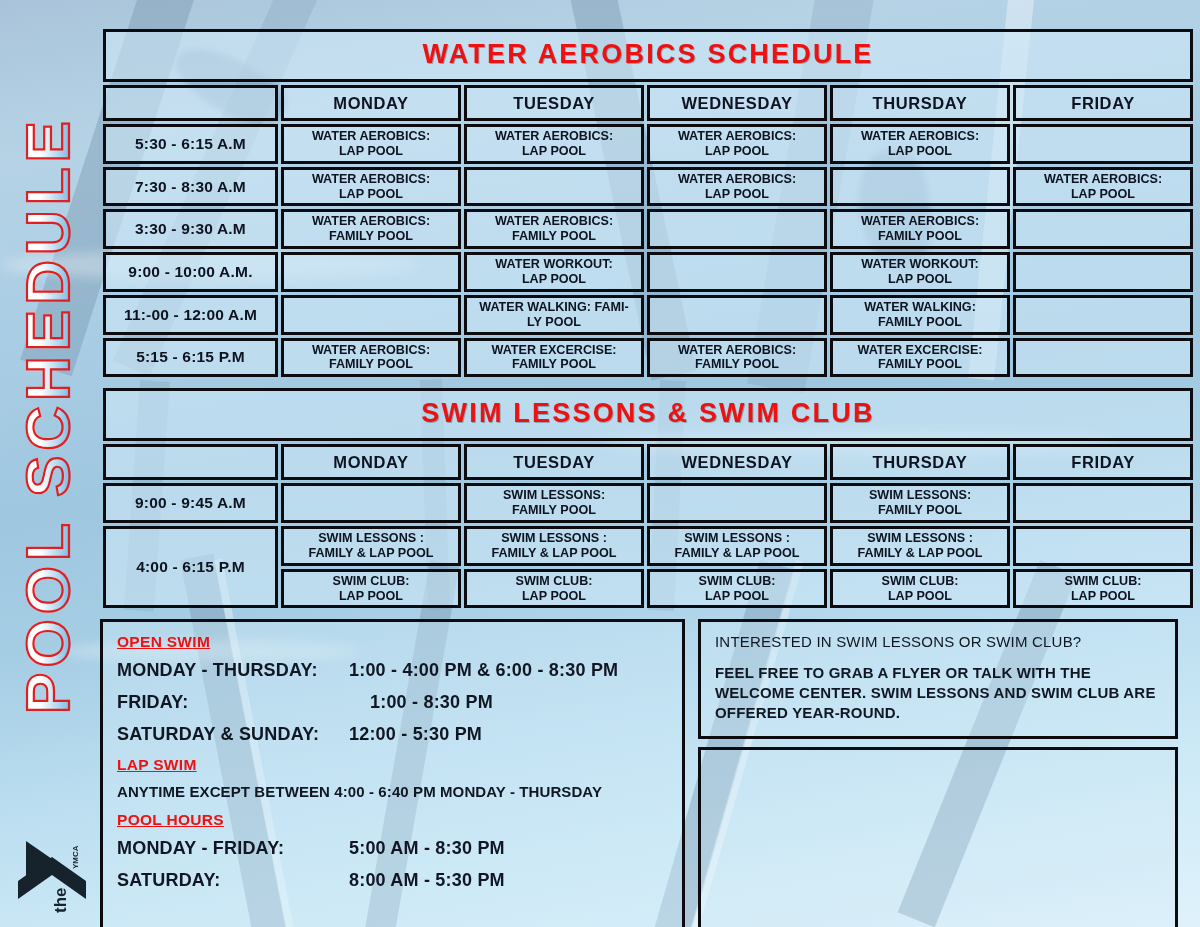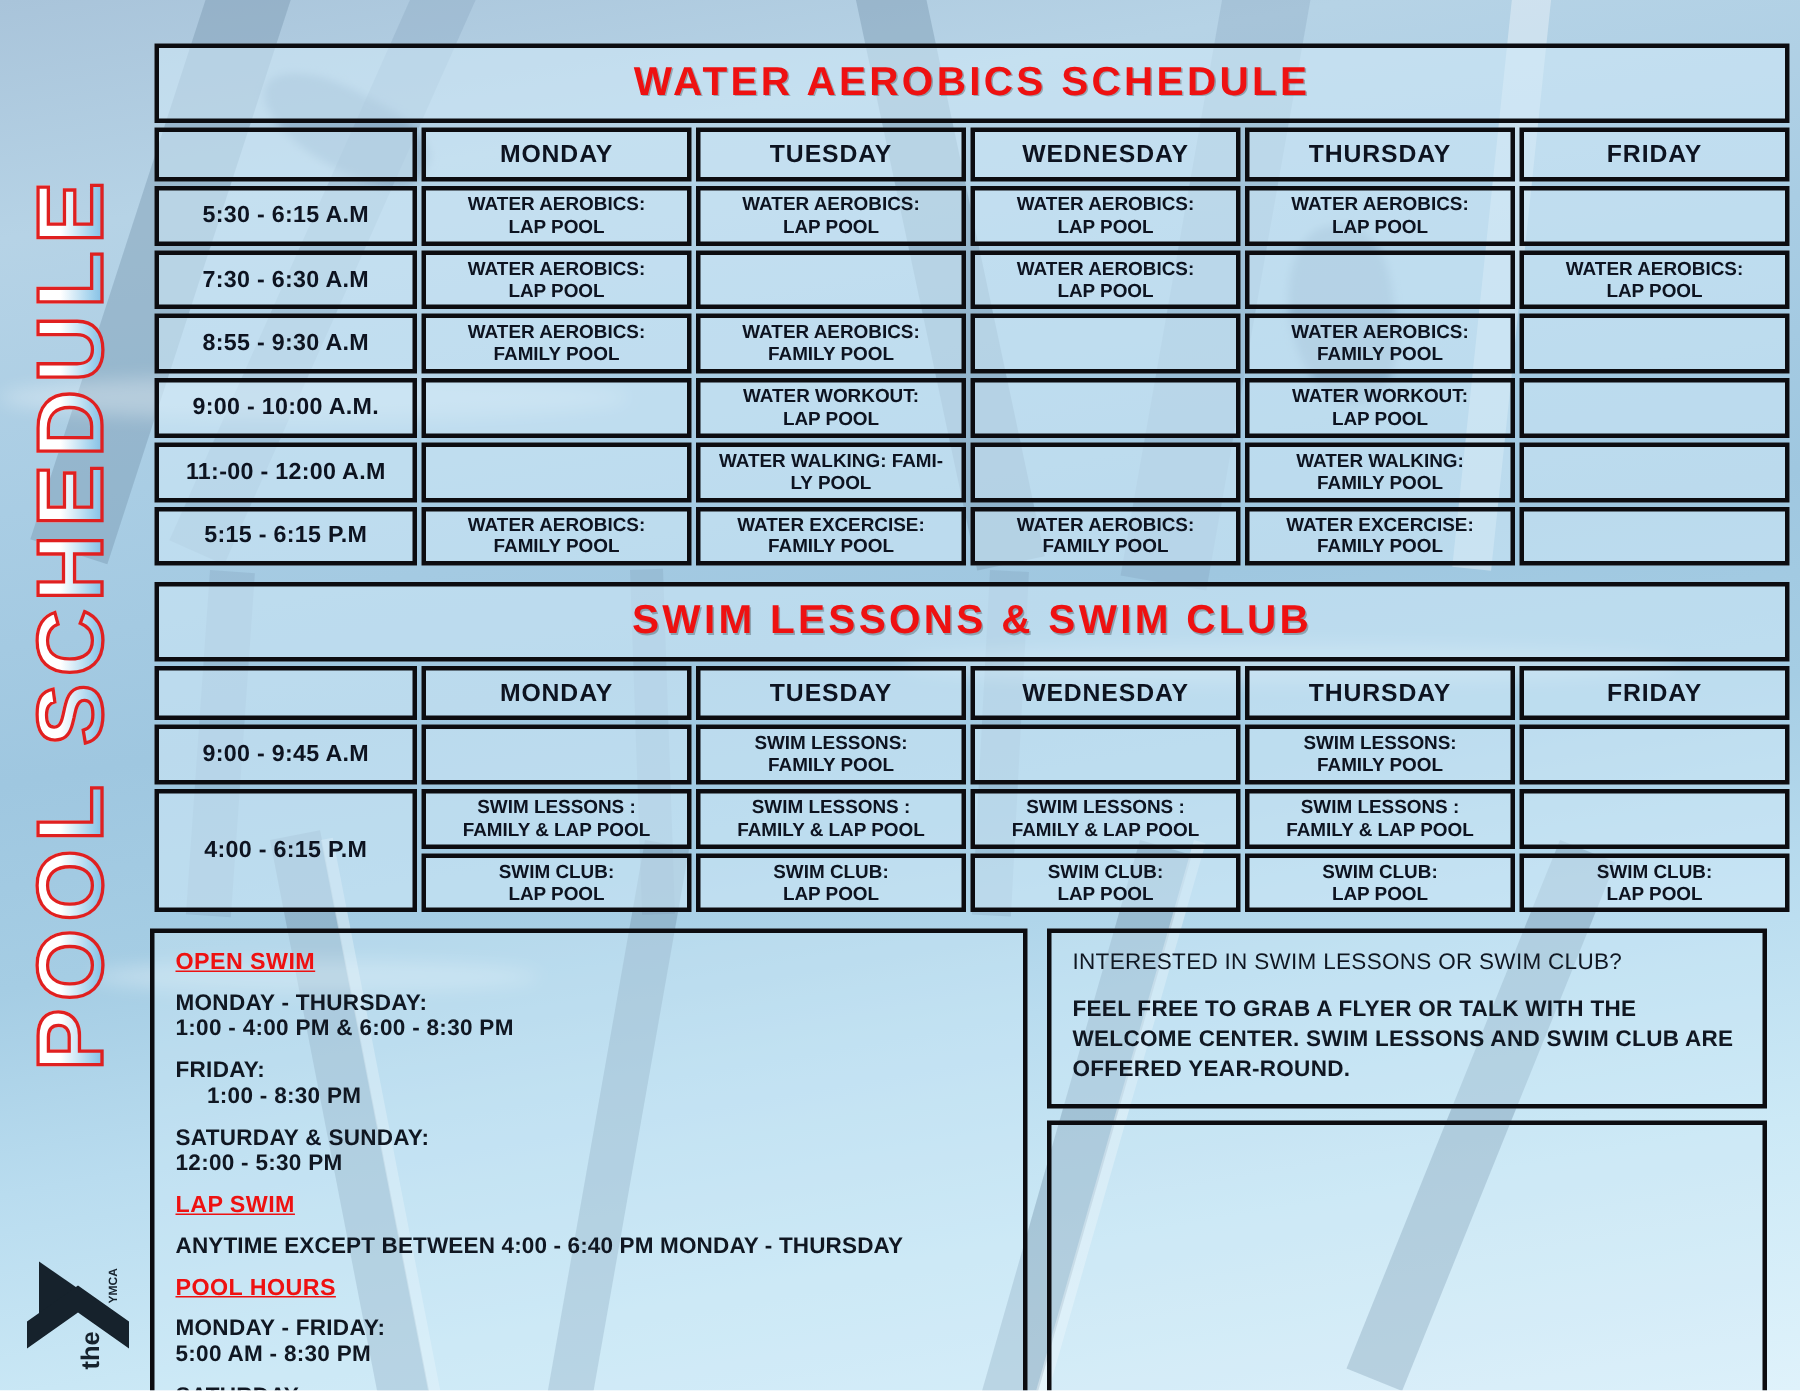--- a/index.html
+++ b/index.html
@@ -171,26 +171,25 @@
     color: #ee1111;
     font-size: 15.5px;
     font-weight: bold;
     text-decoration: underline;
     letter-spacing: 0.3px;
     margin: 0 0 9px 0;
   }
 
   .hrow {
     display: flex;
-    font-size: 15px;
+    font-size: 18px;
     font-weight: bold;
     color: #101722;
     margin-bottom: 11px;
     letter-spacing: 0.2px;
-    flex-direction: column;
   }
   .hrow .lab { width: 232px; flex: none; }
   .hrow .val { flex: 1; }
   .hrow.indent .val { padding-left: 21px; }
 
   .noteline {
     font-size: 15px;
     font-weight: bold;
     color: #101722;
     letter-spacing: 0.1px;
@@ -299,45 +298,45 @@
             <span class="l1">WATER AEROBICS:</span>
             <span class="l2">LAP POOL</span>
           </td>
           <td class="slot">
             <span class="l1"></span>
             <span class="l2"></span>
           </td>
         </tr>
 
         <tr>
-          <td class="timecell">7:30 - 6:30 A.M</td>
-          <td class="slot">
-            <span class="l1">WATER AEROBICS:</span>
-            <span class="l2">LAP POOL</span>
-          </td>
-          <td class="slot">
-            <span class="l1"></span>
-            <span class="l2"></span>
-          </td>
-          <td class="slot">
-            <span class="l1">WATER AEROBICS:</span>
-            <span class="l2">LAP POOL</span>
-          </td>
-          <td class="slot">
-            <span class="l1"></span>
-            <span class="l2"></span>
-          </td>
-          <td class="slot">
-            <span class="l1">WATER AEROBICS:</span>
-            <span class="l2">LAP POOL</span>
-          </td>
-        </tr>
-
-        <tr>
-          <td class="timecell">8:55 - 9:30 A.M</td>
+          <td class="timecell">7:30 - 8:30 A.M</td>
+          <td class="slot">
+            <span class="l1">WATER AEROBICS:</span>
+            <span class="l2">LAP POOL</span>
+          </td>
+          <td class="slot">
+            <span class="l1"></span>
+            <span class="l2"></span>
+          </td>
+          <td class="slot">
+            <span class="l1">WATER AEROBICS:</span>
+            <span class="l2">LAP POOL</span>
+          </td>
+          <td class="slot">
+            <span class="l1"></span>
+            <span class="l2"></span>
+          </td>
+          <td class="slot">
+            <span class="l1">WATER AEROBICS:</span>
+            <span class="l2">LAP POOL</span>
+          </td>
+        </tr>
+
+        <tr>
+          <td class="timecell">3:30 - 9:30 A.M</td>
           <td class="slot">
             <span class="l1">WATER AEROBICS:</span>
             <span class="l2">FAMILY POOL</span>
           </td>
           <td class="slot">
             <span class="l1">WATER AEROBICS:</span>
             <span class="l2">FAMILY POOL</span>
           </td>
           <td class="slot">
             <span class="l1"></span>

